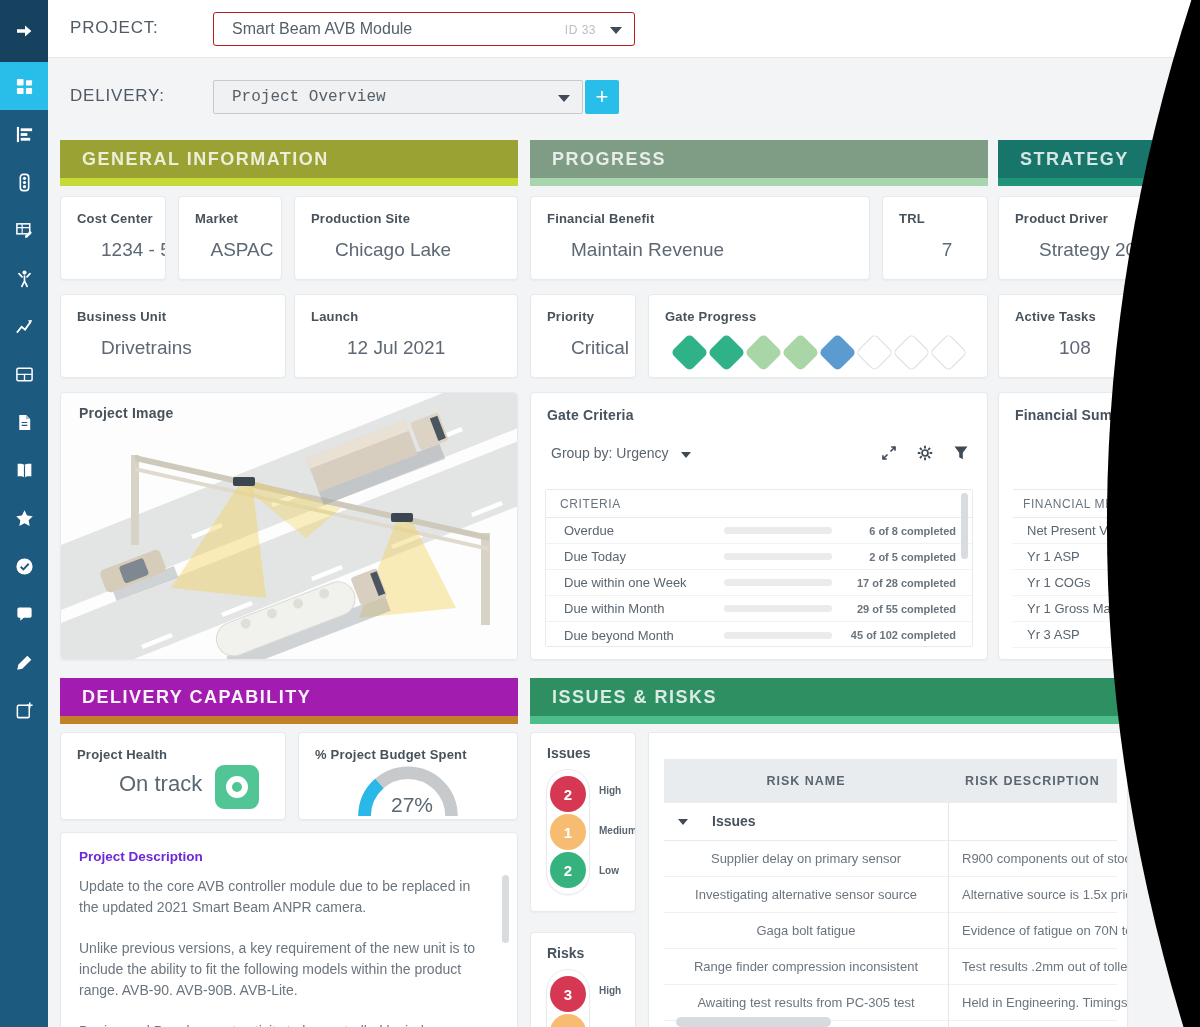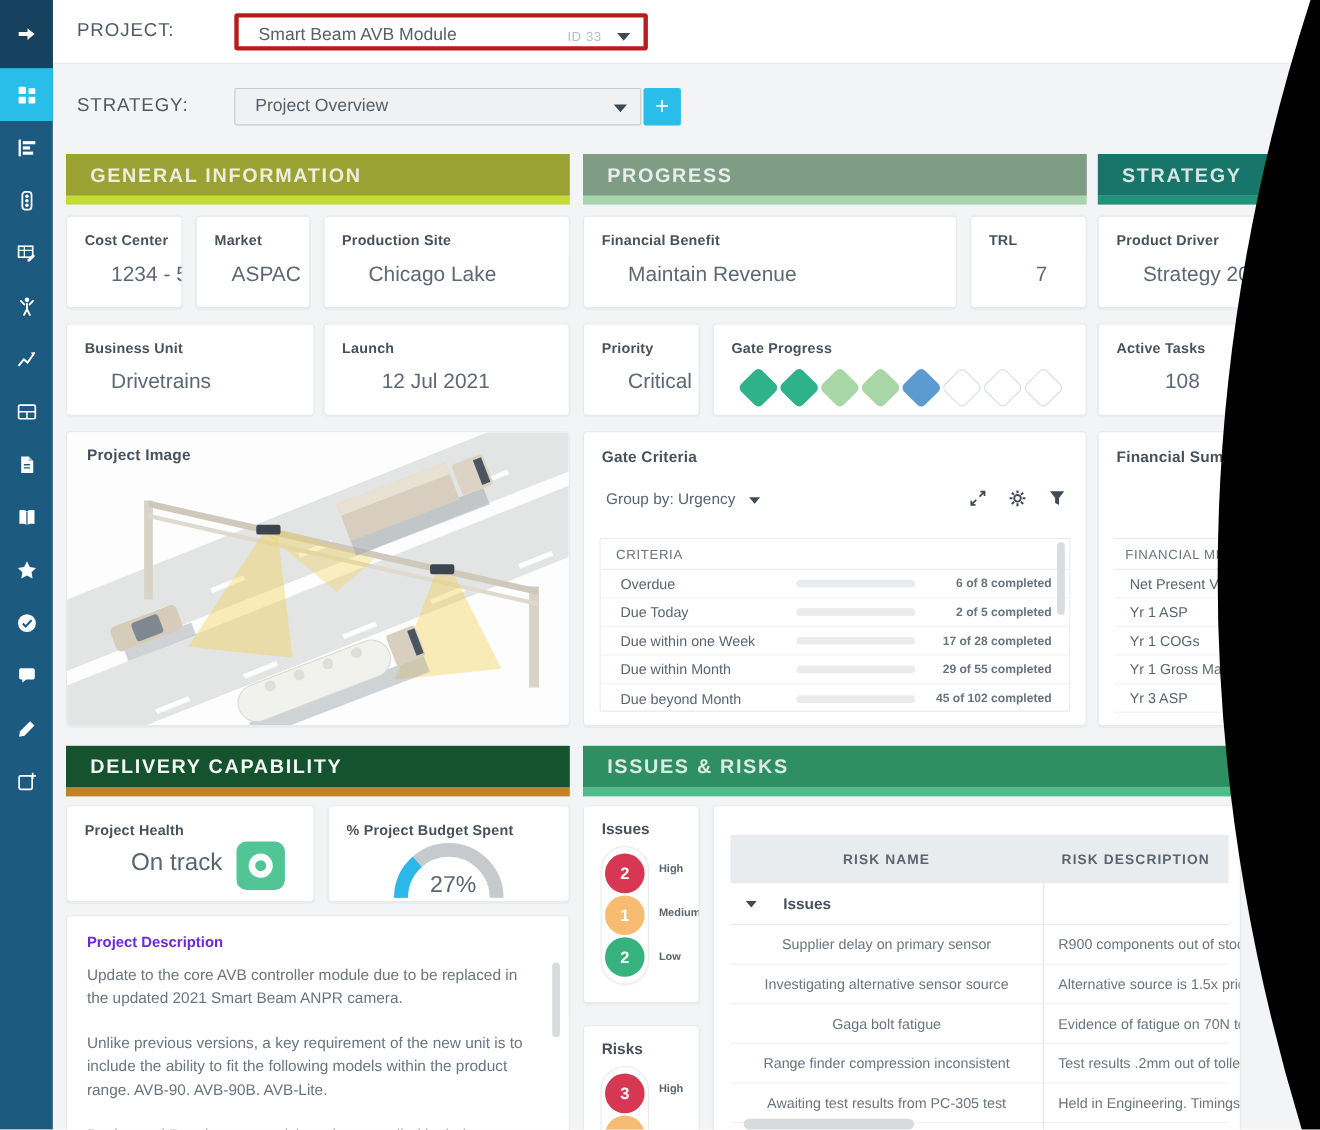--- a/index.html
+++ b/index.html
@@ -10,27 +10,27 @@
   
   .sidebar{position:absolute;left:0;top:0;width:48px;height:1027px;background:#1d5a80;z-index:40;}
   .sb-top{height:62px;background:#16425f;display:flex;align-items:center;justify-content:center;cursor:pointer;}
   .sb-item{height:48px;display:flex;align-items:center;justify-content:center;cursor:pointer;}
   .sb-item.active{background:#29bde9;}
   .sb-item svg,.sb-top svg{display:block;}
 
   
   .topbar{position:absolute;left:48px;top:0;right:0;height:58px;background:#fff;border-bottom:1px solid #e4e6e8;z-index:10;}
   .bar-label{position:absolute;left:22px;top:18px;font-size:17px;color:#4f5a64;letter-spacing:.8px;}
-  .proj-dd{position:absolute;left:165px;top:12px;width:376px;height:34px;background:#fff;border:4px solid #b91c1c;border-radius:3px;cursor:pointer;}
+  .proj-dd{position:absolute;left:165px;top:12px;width:422px;height:34px;background:#fff;border:1px solid #b91c1c;border-radius:3px;cursor:pointer;}
   .proj-dd .dd-main{position:absolute;left:18px;top:7px;font-size:16px;color:#566069;}
   .proj-dd .dd-id{position:absolute;right:38px;top:10px;font-size:12px;color:#b9bec3;letter-spacing:.5px;}
   .caret{position:absolute;right:12px;top:14px;width:0;height:0;border-left:6px solid transparent;border-right:6px solid transparent;border-top:7px solid #3f4a55;}
   .dashrow{position:absolute;left:48px;top:58px;right:0;height:70px;z-index:10;}
   .dashrow .bar-label{top:28px;}
-  .dash-dd{position:absolute;left:165px;top:22px;width:370px;height:34px;background:#f0f1f3;border:1px solid #c6cacd;border-radius:2px;cursor:pointer;}
+  .dash-dd{position:absolute;left:165px;top:22px;width:370px;height:34px;background:#f0f1f3;border:1px solid #c6cacd;border-radius:2px;cursor:pointer;font-family:Liberation Mono, monospace;}
   .dash-dd .dd-main{position:absolute;left:18px;top:7px;font-size:16px;color:#566069;}
   .add-btn{position:absolute;left:537px;top:22px;width:34px;height:34px;border:none;border-radius:2px;color:#fff;font-size:22px;line-height:30px;text-align:center;cursor:pointer;padding:0;}
 
   
   .content{position:absolute;left:0;top:128px;width:1200px;height:899px;overflow:hidden;}
   .sec-bar{position:absolute;height:38px;line-height:38px;padding-left:22px;font-size:18px;font-weight:bold;letter-spacing:1.5px;color:rgba(255,255,255,.82);white-space:nowrap;overflow:hidden;}
   .sec-strip{position:absolute;height:8px;}
   .card{position:absolute;background:#fff;border:1px solid #e7e9eb;border-radius:4px;box-shadow:0 1px 2px rgba(0,0,0,.04);overflow:hidden;}
   .c-label{position:absolute;left:16px;top:14px;font-size:13px;font-weight:bold;color:#47525c;letter-spacing:.2px;white-space:nowrap;}
   .c-value{position:absolute;left:16px;top:42px;font-size:19px;color:#5d6874;white-space:nowrap;margin-left:24px;}
@@ -231,21 +231,21 @@
   <header class="topbar">
     <span class="bar-label">PROJECT:</span>
     <div class="proj-dd">
       <span class="dd-main">Smart Beam AVB Module</span>
       <span class="dd-id">ID 33</span>
       <span class="caret"></span>
     </div>
   </header>
 
   <div class="dashrow">
-    <span class="bar-label">STRATEGY:</span>
+    <span class="bar-label">DELIVERY:</span>
     <div class="dash-dd">
       <span class="dd-main">Project Overview</span>
       <span class="caret"></span>
     </div>
     <button class="add-btn" style="background: rgb(41, 189, 233);">+</button>
   </div>
 
   <div class="content">
 
     <div class="sec-bar" style="left: 60px; top: 12px; width: 458px; background: rgb(153, 162, 51);">GENERAL INFORMATION</div>
@@ -425,21 +425,21 @@
       <div class="fs-table">
         <div class="fs-head">FINANCIAL METRIC</div>
         <div class="fs-row">Net Present Value</div>
         <div class="fs-row">Yr 1 ASP</div>
         <div class="fs-row">Yr 1 COGs</div>
         <div class="fs-row">Yr 1 Gross Margin</div>
         <div class="fs-row">Yr 3 ASP</div>
       </div>
     </div>
 
-    <div class="sec-bar" style="left: 60px; top: 550px; width: 458px; color: rgba(255, 255, 255, 0.95); background: #14532d;">DELIVERY CAPABILITY</div>
+    <div class="sec-bar" style="left: 60px; top: 550px; width: 458px; color: rgba(255, 255, 255, 0.95); background: #a21caf;">DELIVERY CAPABILITY</div>
     <div class="sec-strip" style="left: 60px; top: 588px; width: 458px; background: rgb(194, 129, 39);"></div>
     <div class="sec-bar" style="left: 530px; top: 550px; width: 598px; background: rgb(46, 143, 99);">ISSUES &amp; RISKS</div>
     <div class="sec-strip" style="left: 530px; top: 588px; width: 598px; background: rgb(76, 189, 139);"></div>
 
     <div class="card" style="left:60px;top:604px;width:226px;height:88px;">
       <div class="c-label">Project Health</div>
       <div class="health-value">On track</div>
       <div class="health-icon" style="background: rgb(82, 197, 150);">
           <div class="health-ring"></div>
         </div>

